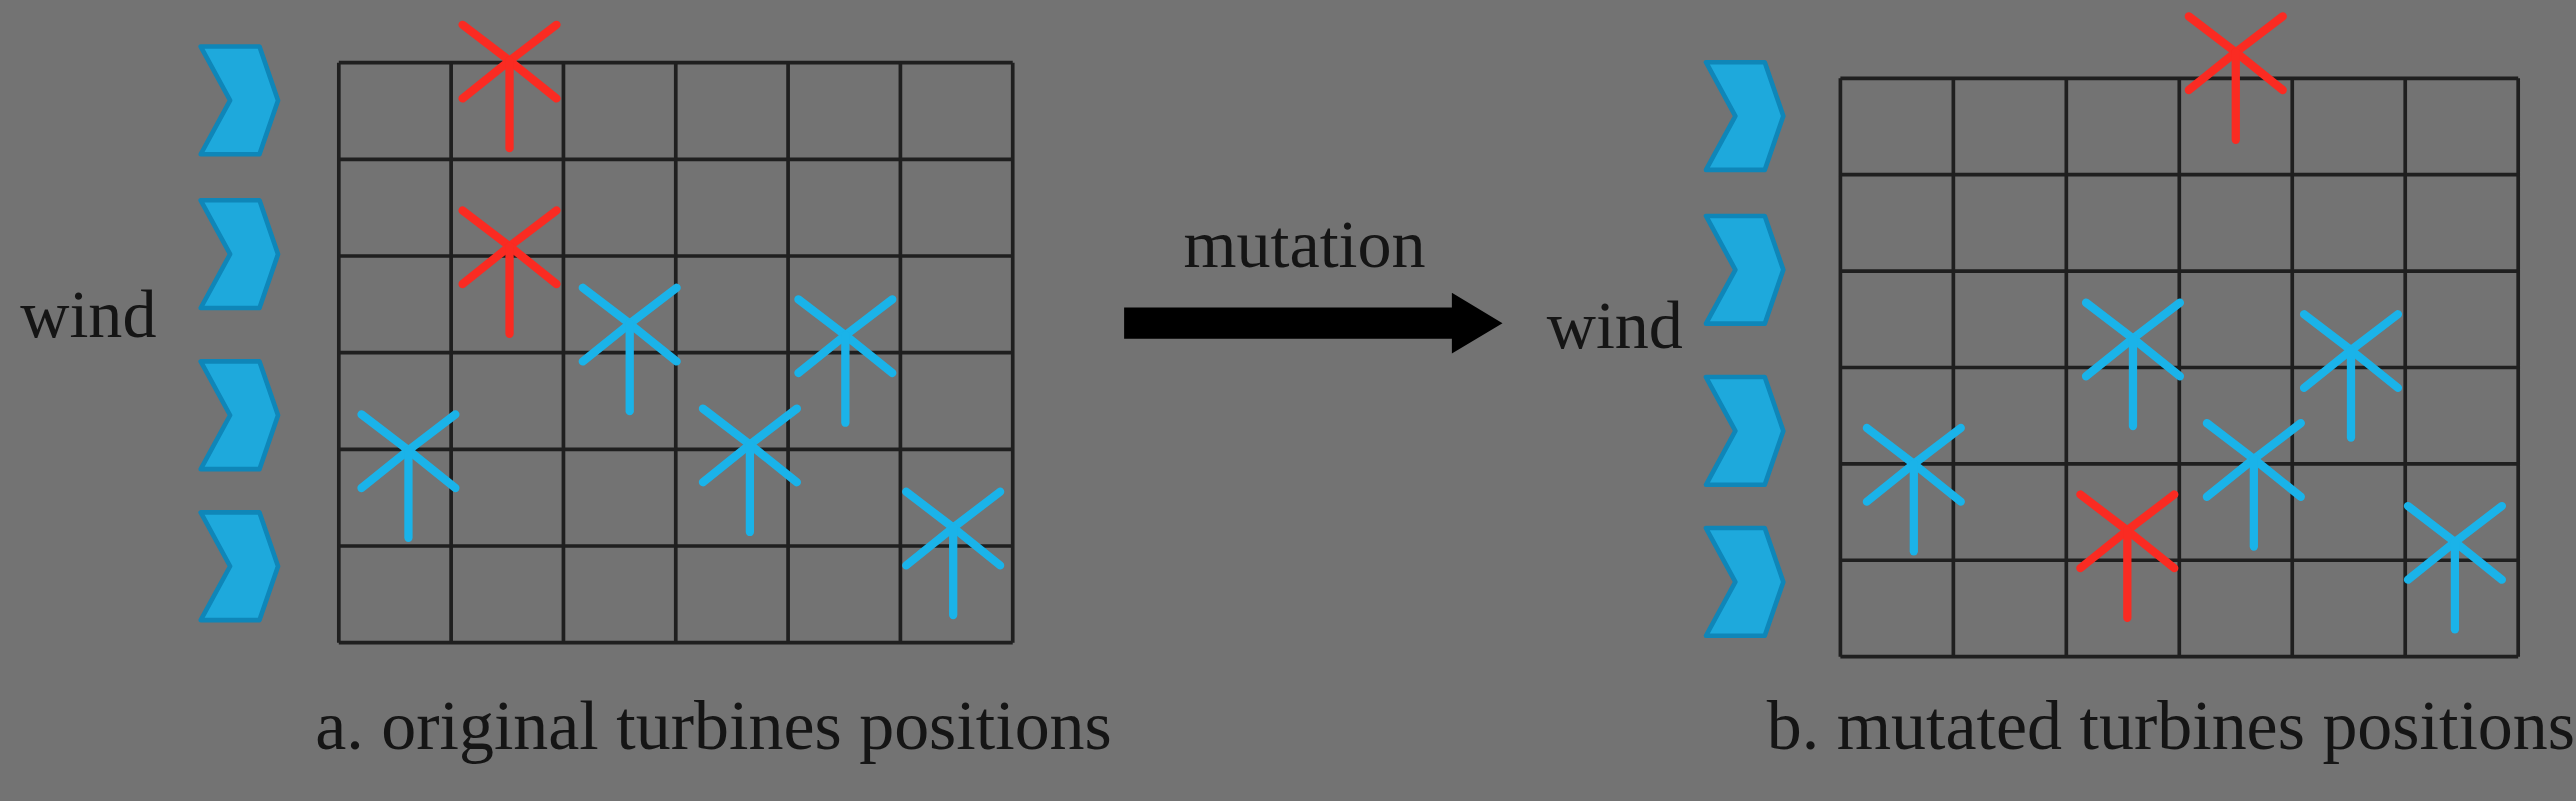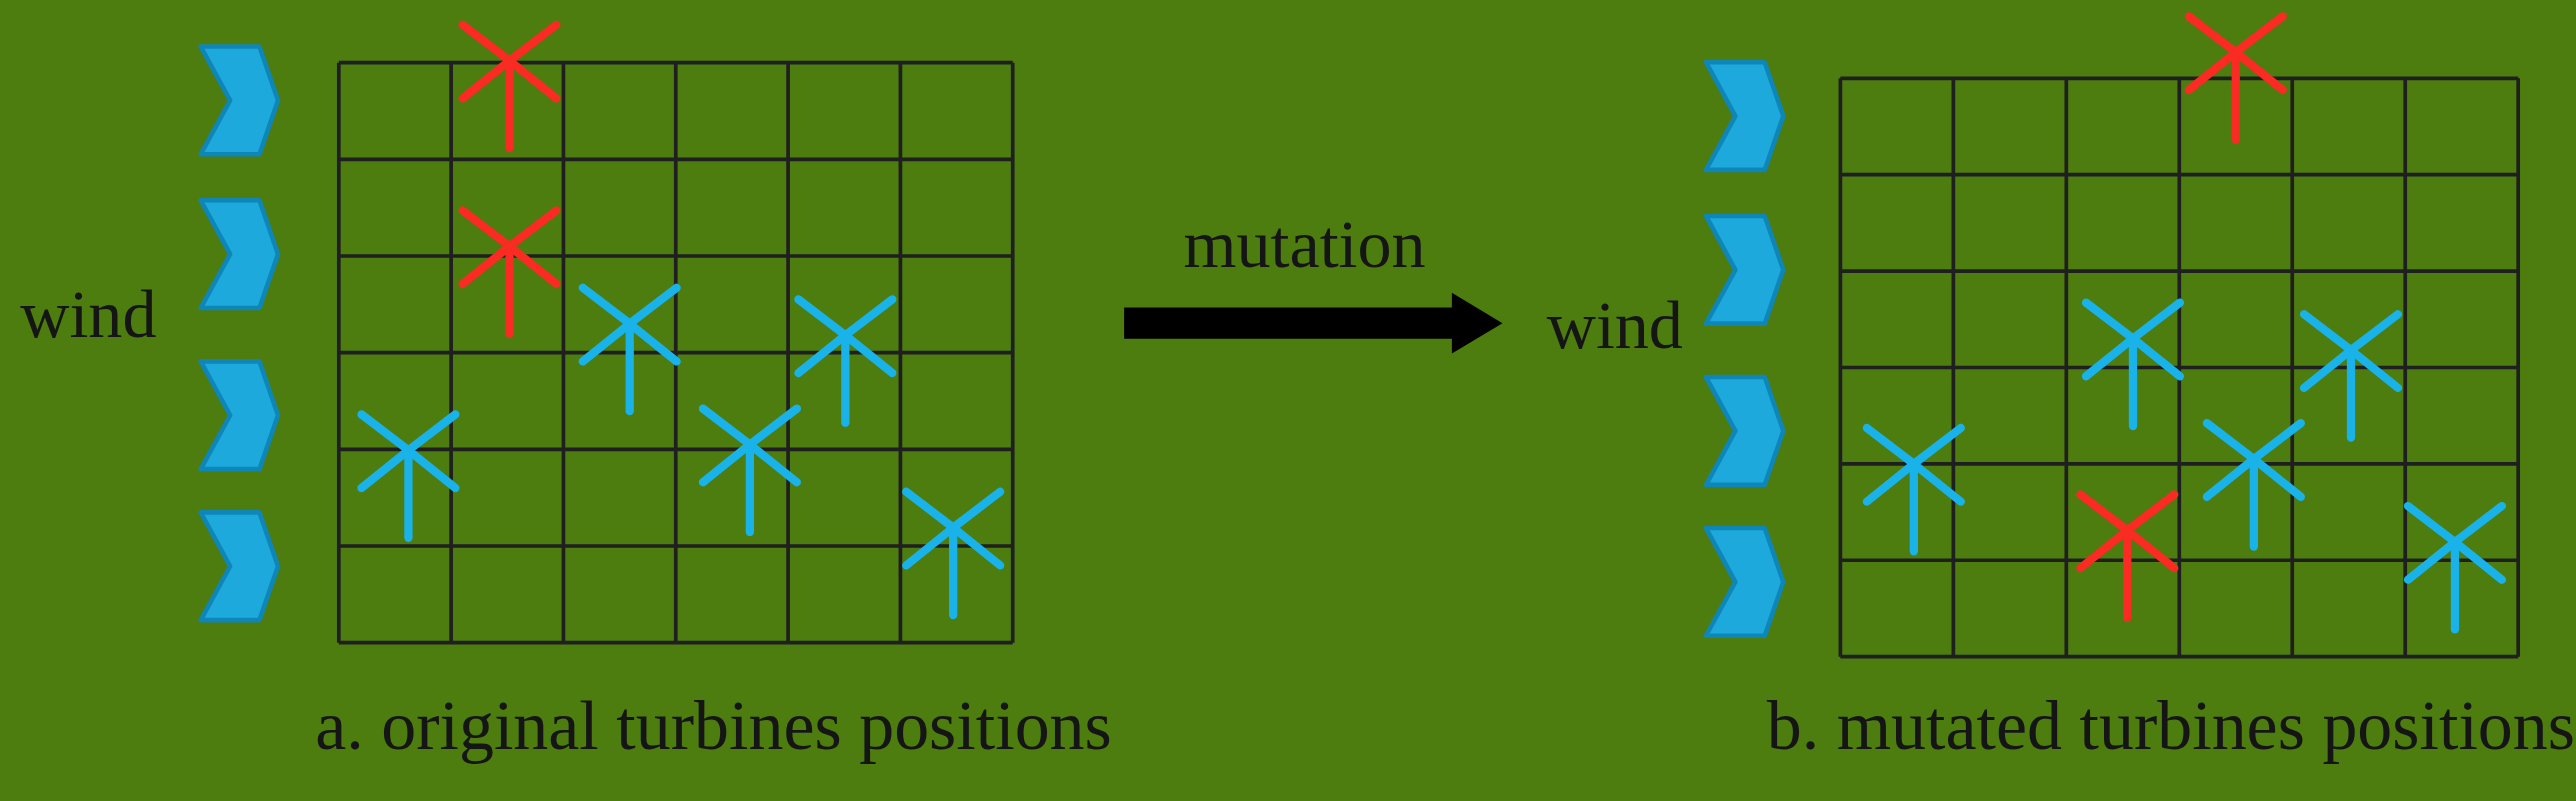--- a/index.html
+++ b/index.html
@@ -1,16 +1,16 @@
 <!DOCTYPE html>
 <html style="font-size:14.7px"><head>
 <meta charset="utf-8">
 <style>
   html,body{margin:0;padding:0;background:#ffffff;}
-  .figure{position:relative;width:2576px;height:802px;background:#4d7c0f;overflow:hidden;}
+  .figure{position:relative;width:2576px;height:802px;background:#737373;overflow:hidden;}
   svg{display:block;}
   svg text{font-family:"Liberation Serif","DejaVu Serif",serif;fill:#151515;}
   .wind-label{font-size:74px;}
   .mutation-label{font-size:74px;}
   .caption{font-size:76px;}
 </style>
 </head>
 <body>
 
 <div class="figure">

